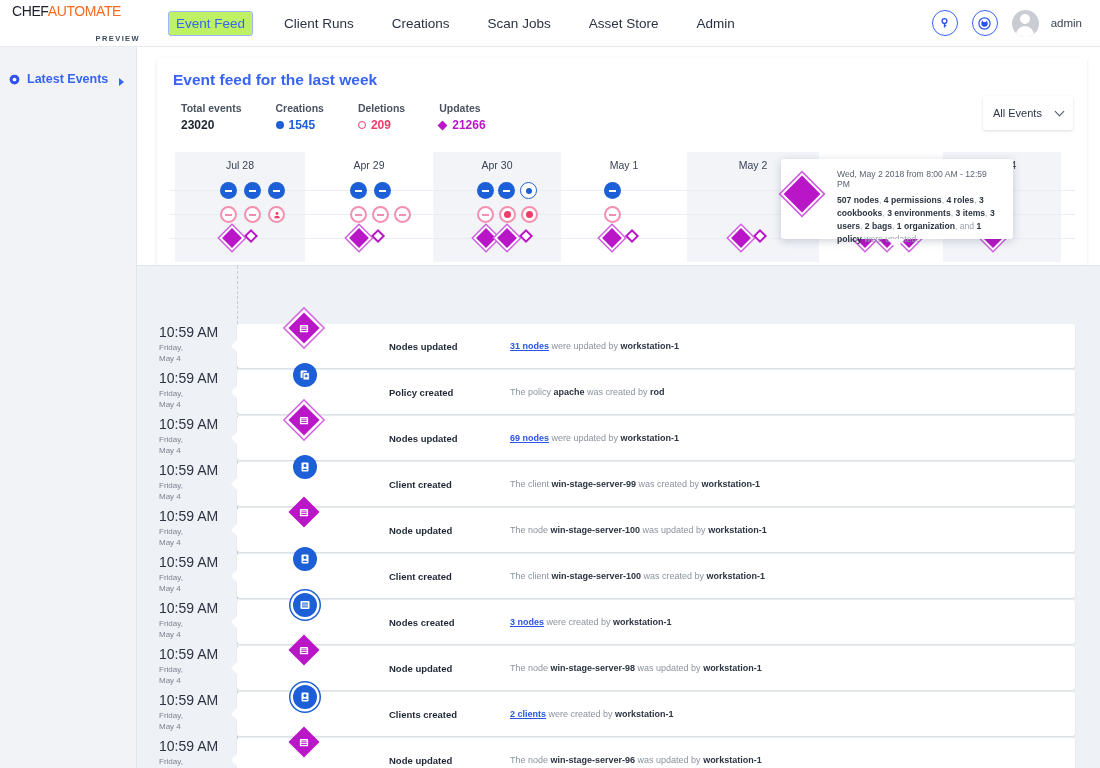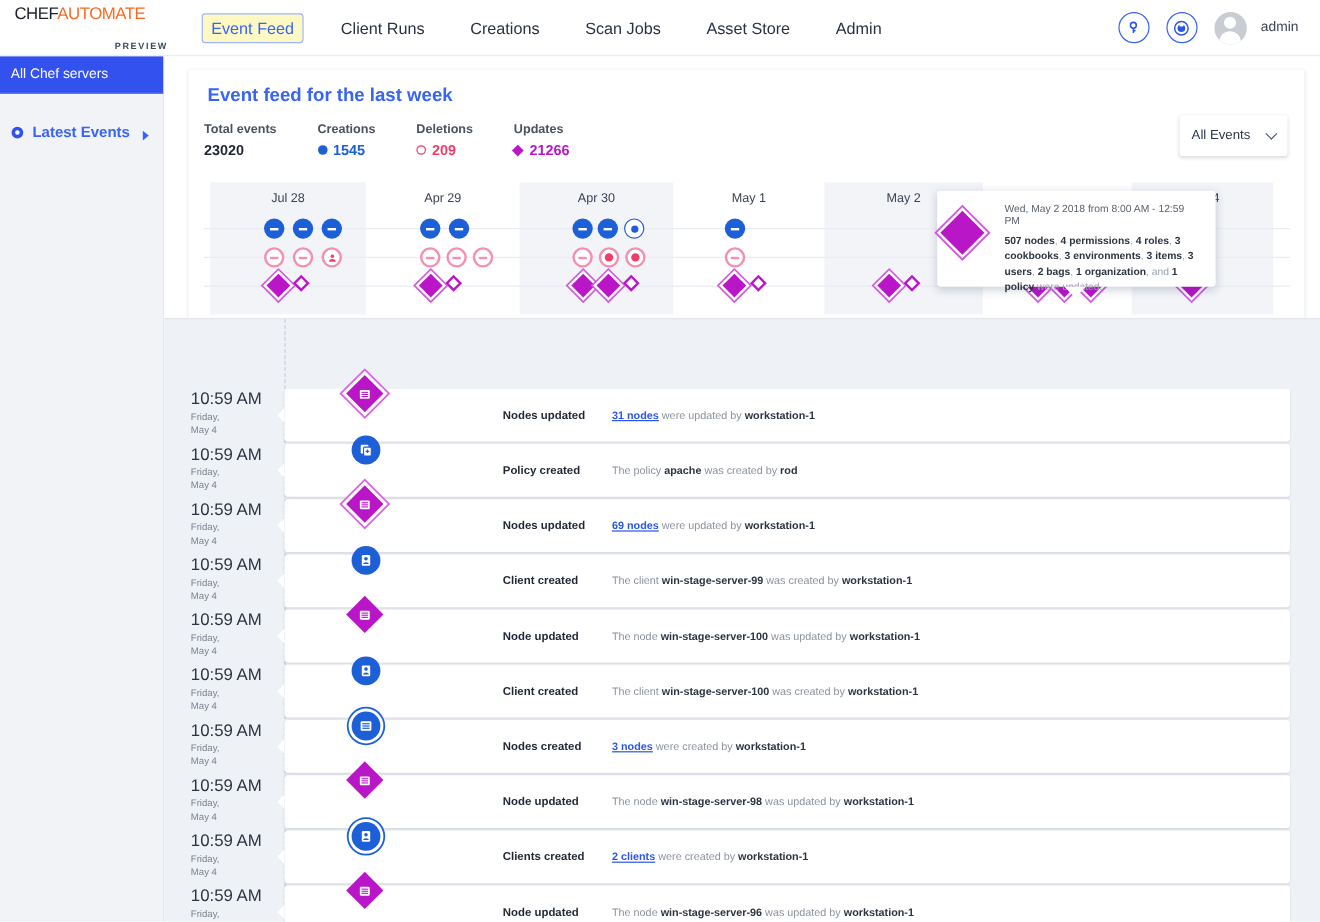--- a/index.html
+++ b/index.html
@@ -24,21 +24,21 @@
     text-align: right; font-size: 7.5px; font-weight: 700;
     letter-spacing: 1.4px; color: #3b4a5a; margin-top: 17px;
   }
   .navlinks { display: flex; align-items: center; margin-left: 28px; }
   .navlink {
     font-size: 13.5px; color: #2a3142; padding: 4px 7px;
     margin-right: 24px; cursor: pointer; white-space: nowrap;
   }
   .navlink.active {
     color: #3864f5; border: 1px solid #9db5fb; border-radius: 3px;
-    background: #fef9c3;
+    background: #bef264;
   }
   .navright {
     margin-left: auto; display: flex; align-items: center; margin-right: 18px;
   }
   .icon-circle {
     width: 26px; height: 26px; border-radius: 50%;
     border: 1.4px solid #3864f5; display: flex;
     align-items: center; justify-content: center; margin-right: 14px;
     cursor: pointer; background: #fff;
   }
@@ -88,21 +88,21 @@
   }
   .panel {
     position: absolute; left: 20px; top: 11px; width: 930px; height: 240px;
     background: #fff; border-radius: 3px;
     box-shadow: 0 1px 3px rgba(30,45,80,.13);
   }
   .panel-title {
     position: absolute; left: 16px; top: 13px;
     font-size: 15.5px; color: #3864f5; font-weight: 600;
   }
-  .stats { position: absolute; left: 13px; top: 44px; display: flex; }
+  .stats { position: absolute; left: 24px; top: 44px; display: flex; }
   .stat { margin-right: 34px; }
   .stat-label { font-size: 10.5px; color: #4a5260; font-weight: 600; }
   .stat-value {
     font-size: 12px; font-weight: 700; margin-top: 4px;
     display: flex; align-items: center;
   }
   .stat-total { color: #1c2431; }
   .stat-creations { color: #1d5fd6; }
   .stat-deletions { color: #ef3d68; }
   .stat-updates { color: #b916c8; }
@@ -246,21 +246,21 @@
     width: 24px; height: 24px; border-radius: 50%; background: #1d5fd6;
     display: flex; align-items: center; justify-content: center;
   }
   .fi-circle-ring {
     width: 24px; height: 24px; border-radius: 50%; background: #1d5fd6;
     box-shadow: 0 0 0 2.5px #fff, 0 0 0 4px #1d5fd6;
     display: flex; align-items: center; justify-content: center;
   }
   .ftype {
     position: absolute; left: 152px; font-size: 9.5px;
-    font-weight: 700; color: #1f2734; margin-left: 30px;
+    font-weight: 700; color: #1f2734;
   }
   .fdesc {
     position: absolute; left: 273px; font-size: 9px; color: #8b929e;
   }
   .fdesc b { color: #2c3442; font-weight: 700; }
   .fdesc a {
     color: #2a55e8; font-weight: 700; text-decoration: underline; cursor: pointer;
   }
 </style>
 </head>
@@ -297,21 +297,20 @@
         <rect x="6.3" y="4.2" width="3.6" height="2.2" rx="0.6" fill="#fff"></rect>
       </svg>
     </div>
     <div class="avatar"></div>
     <div class="username">admin</div>
   </div>
 </div>
 
 <div class="sidebar">
   <div id="sidebar-selected">
-      <div class="side-sel">All Chef servers</div>
     </div>
   <div class="side-section">
     <svg width="13" height="13" viewBox="0 0 16 16">
       <circle cx="8" cy="8" r="6" fill="#3251ee"></circle>
       <circle cx="8" cy="8" r="2.3" fill="#fff"></circle>
     </svg>
     <span class="side-section-label">Latest Events</span>
     <span class="side-caret"></span>
   </div>
 </div>

